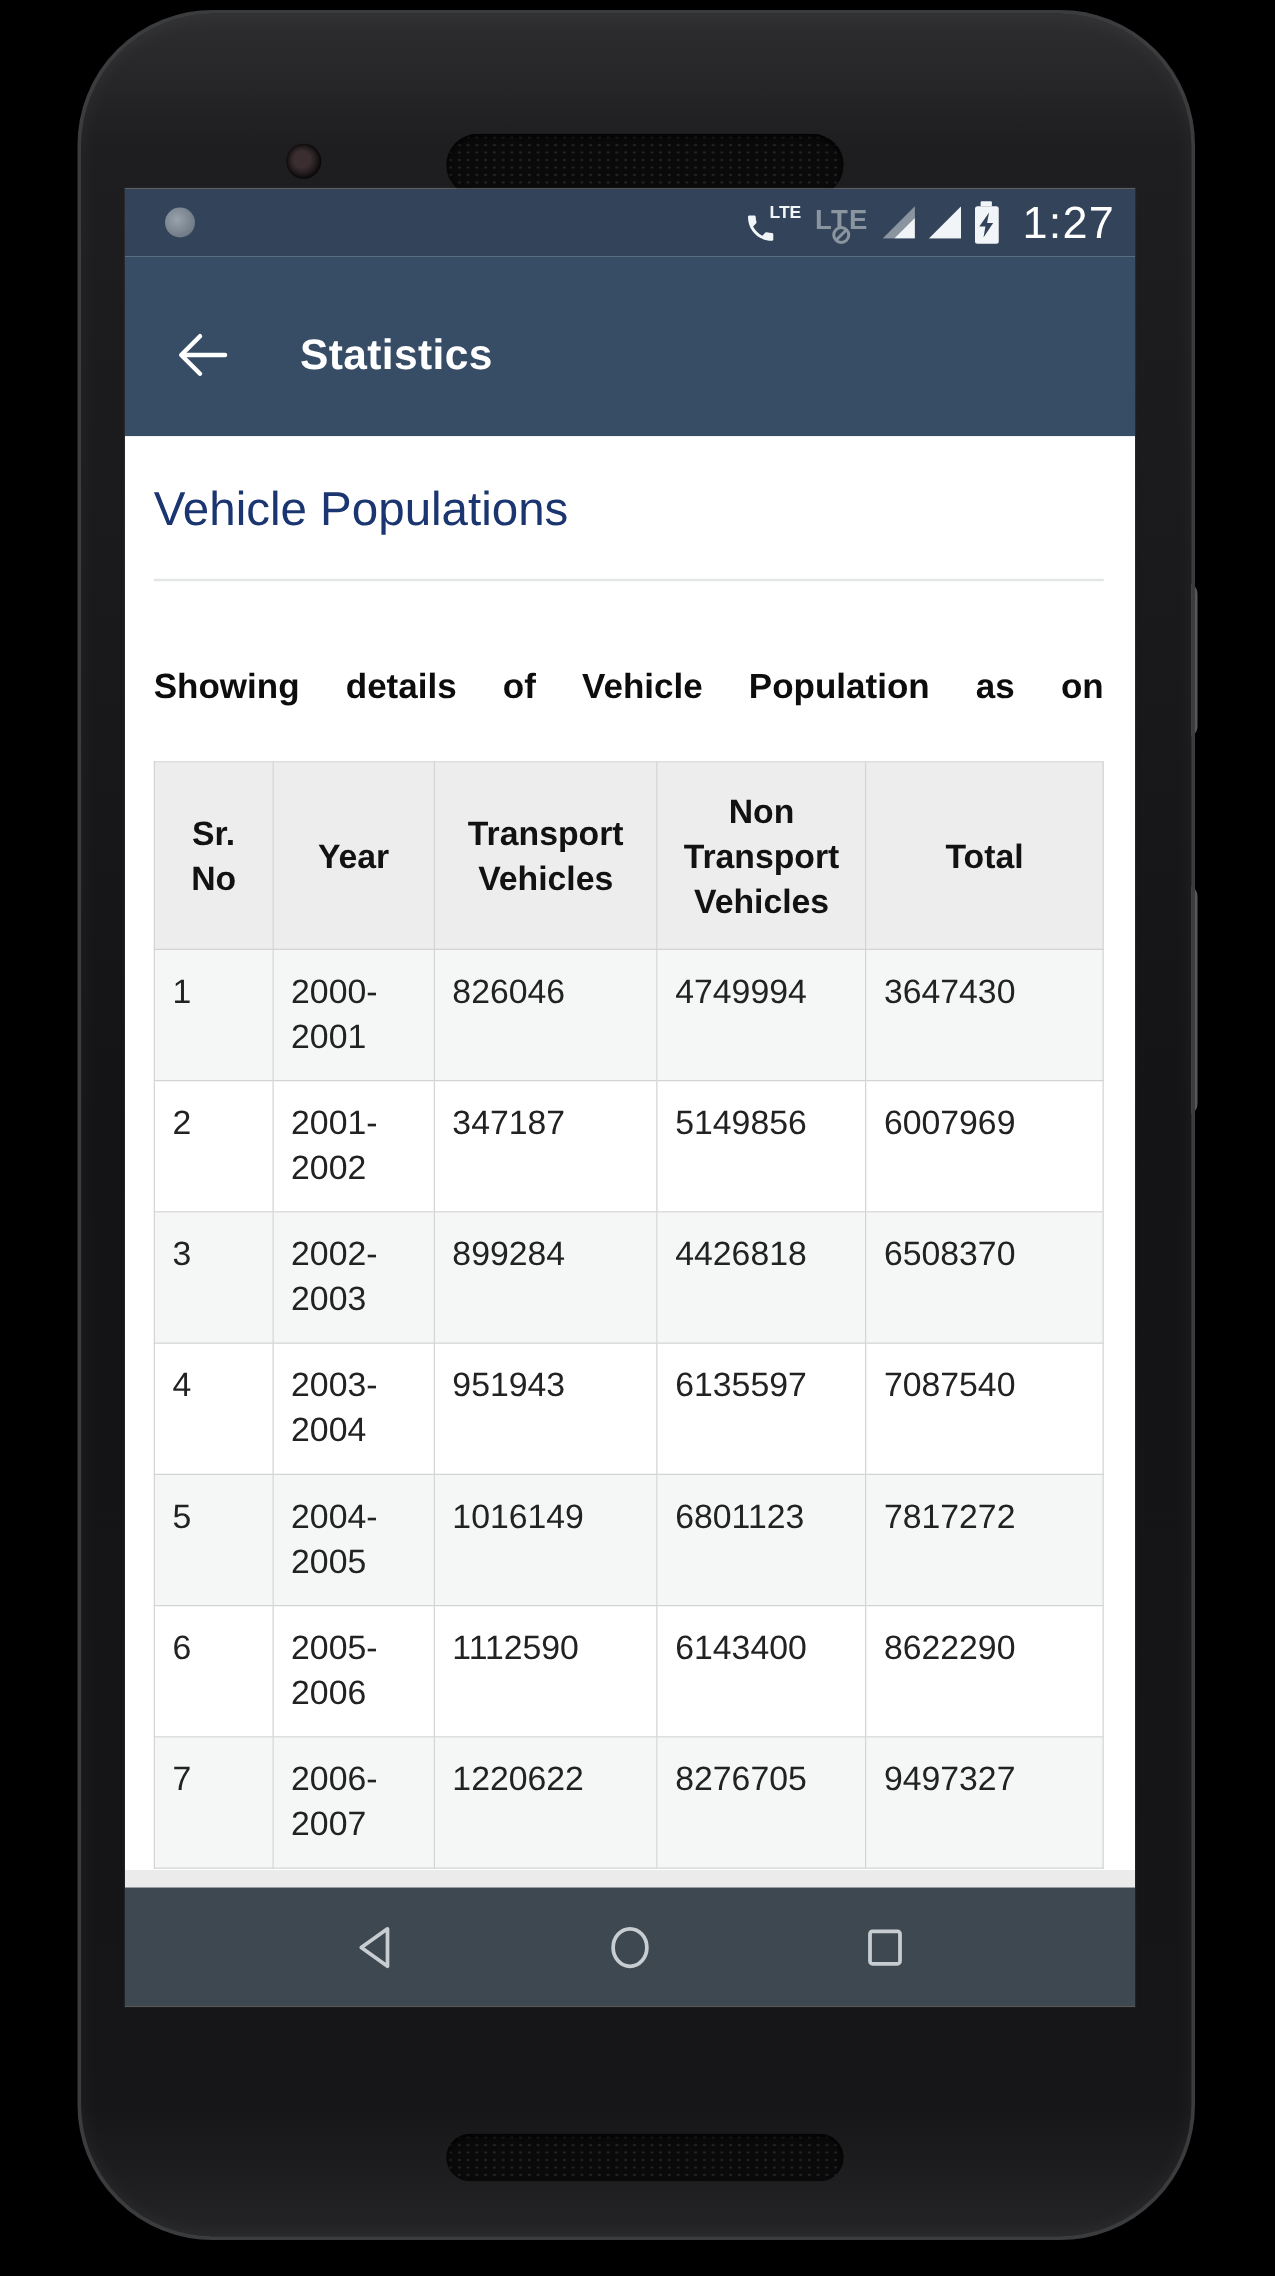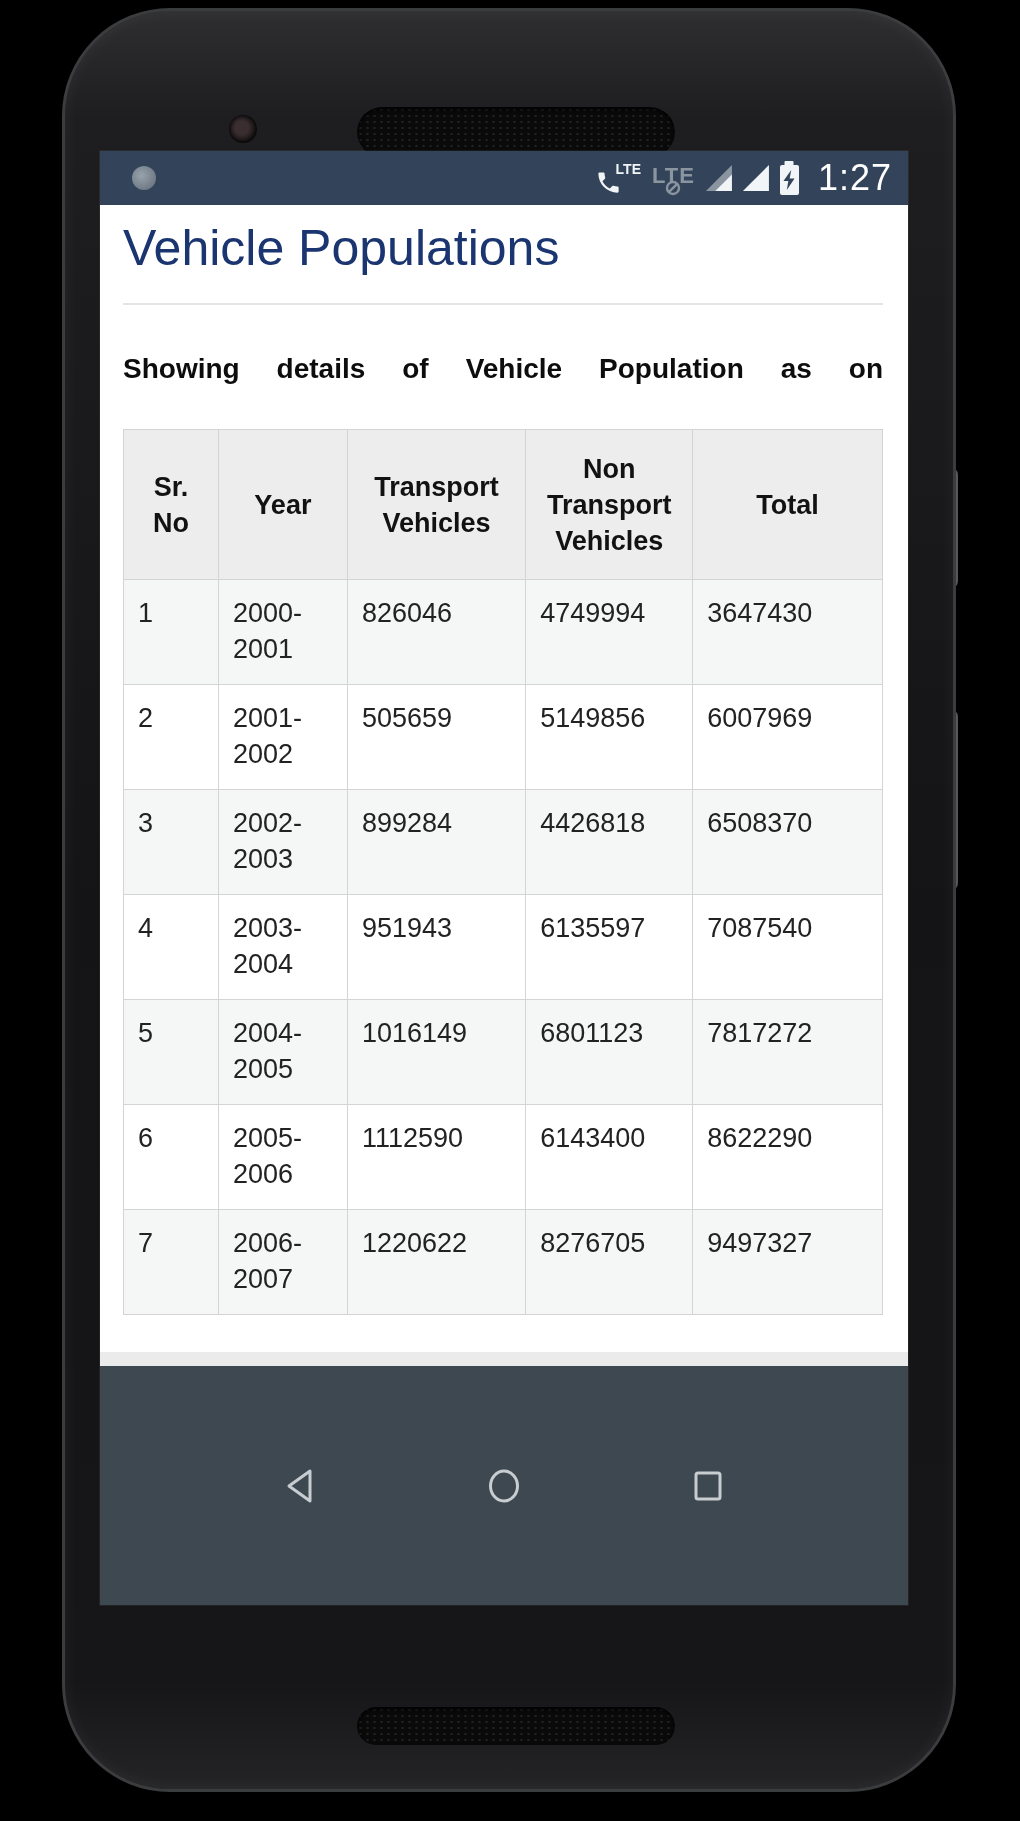--- a/index.html
+++ b/index.html
@@ -49,23 +49,23 @@
 
   
   .app-bar{height:144px;flex:0 0 144px;background:var(--appbar_bg,#374d66);display:flex;
     align-items:center;padding:14px 0 0 38px;box-sizing:border-box;box-shadow:0 2px 4px rgba(0,0,0,.15);}
   .back-btn{width:46px;height:40px;cursor:pointer;flex:0 0 auto;}
   .app-title{color:#fff;font-size:34px;font-weight:700;margin-left:56px;letter-spacing:.3px;}
 
   
   .content{flex:0 0 1147px;height:1147px;background:#fff;overflow:hidden;
     padding:0 25px 0 23px;box-sizing:border-box;position:relative;}
-  .page-title{margin-top:20px;font-size:50px;line-height:46px;color:var(--page_title_color,#1a3570);}
+  .page-title{margin-top:36px;font-size:38px;line-height:46px;color:var(--page_title_color,#1a3570);}
   .divider{margin-top:32px;height:2px;background:#e4e5e6;}
-  .subtitle{margin-top:46px;font-size:28px;line-height:36px;font-weight:700;color:#0d0d0d;}
+  .subtitle{margin-top:66px;font-size:28px;line-height:36px;font-weight:700;color:#0d0d0d;}
   .sub-line1{text-align:justify;text-align-last:justify;}
   .data-table{margin-top:42px;width:100%;border-collapse:collapse;table-layout:fixed;}
   .data-table col.c0{width:12.5%}.data-table col.c1{width:17%}.data-table col.c2{width:23.5%}
   .data-table col.c3{width:22%}.data-table col.c4{width:25%}
   .data-table th{height:150px;background:var(--table_header_bg,#ededed);border:1px solid #d4d4d4;
     font-size:27px;font-weight:700;color:#121212;text-align:center;vertical-align:middle;
     line-height:36px;padding:4px 10px;box-sizing:border-box;}
   .data-table td{height:105px;border:1px solid #d4d4d4;font-size:27px;color:#222;
     vertical-align:top;line-height:36px;padding:15px 8px 8px 14px;box-sizing:border-box;
     overflow:hidden;word-wrap:break-word;}
@@ -113,20 +113,27 @@
         <div class="tri full"></div>
         <div class="battery">
           <svg width="13" height="20" viewBox="0 0 10 18">
             <polygon points="7,0 0,10 4.4,10 3,18 10,7.6 5.6,7.6" fill="#33445a"></polygon>
           </svg>
         </div>
         <span class="sb-time">1:27</span>
       </div>
     </div>
 
+    <div class="app-bar">
+      <svg class="back-btn" viewBox="0 0 46 40">
+        <line x1="42" y1="20" x2="8" y2="20" stroke="#fff" stroke-width="3.6" stroke-linecap="round"></line>
+        <polyline points="22,5 7,20 22,35" fill="none" stroke="#fff" stroke-width="3.6" stroke-linecap="round" stroke-linejoin="round"></polyline>
+      </svg>
+      <span class="app-title">Statistics</span>
+    </div>
 
     <div class="content">
       <div class="page-title">Vehicle Populations</div>
       <div class="divider"></div>
       <div class="subtitle">
         <div class="sub-line1">Showing details of Vehicle Population as on</div>
       </div>
 
       <table class="data-table">
         <colgroup>
@@ -149,21 +156,21 @@
           <tr>
             <td>1</td>
             <td>2000-2001</td>
             <td>826046</td>
             <td>4749994</td>
             <td>3647430</td>
           </tr>
           <tr>
             <td>2</td>
             <td>2001-2002</td>
-            <td>505659</td>
+            <td>347187</td>
             <td>5149856</td>
             <td>6007969</td>
           </tr>
           <tr>
             <td>3</td>
             <td>2002-2003</td>
             <td>899284</td>
             <td>4426818</td>
             <td>6508370</td>
           </tr>

